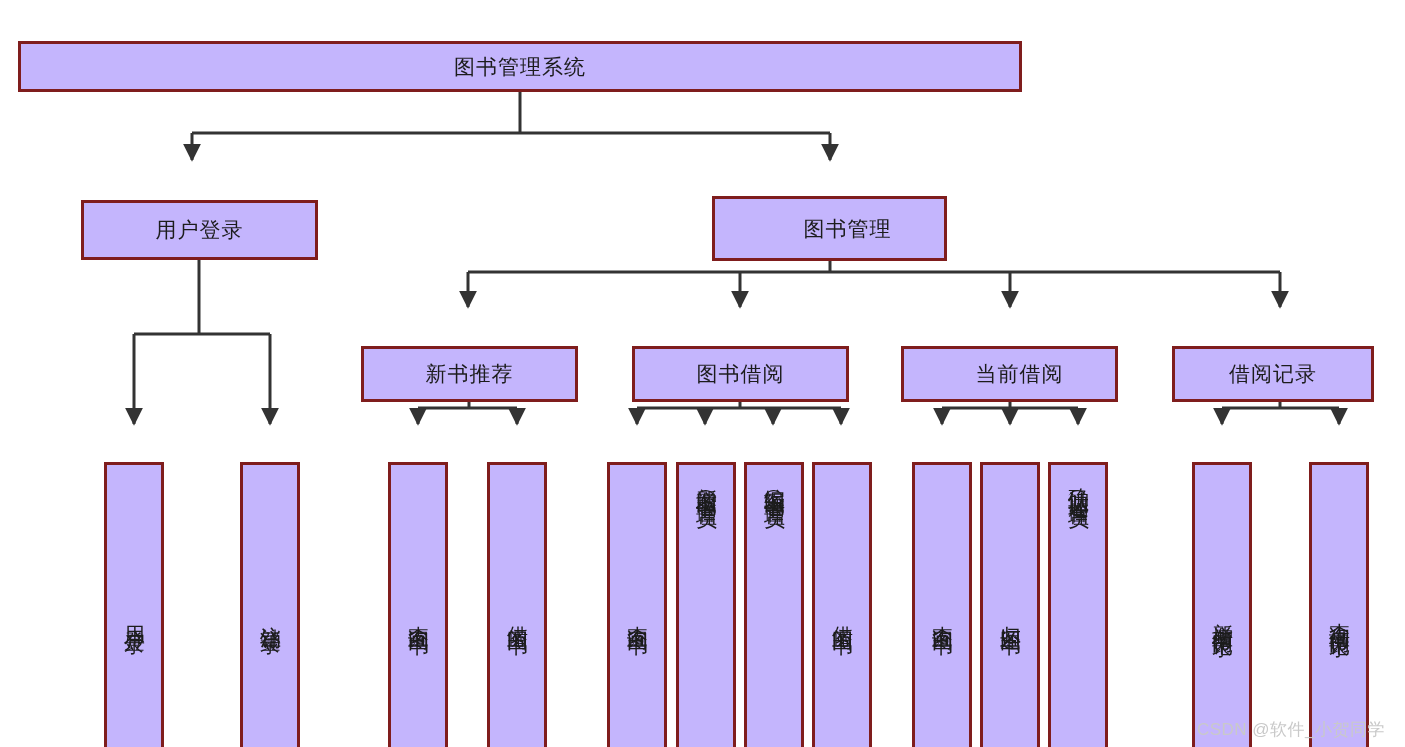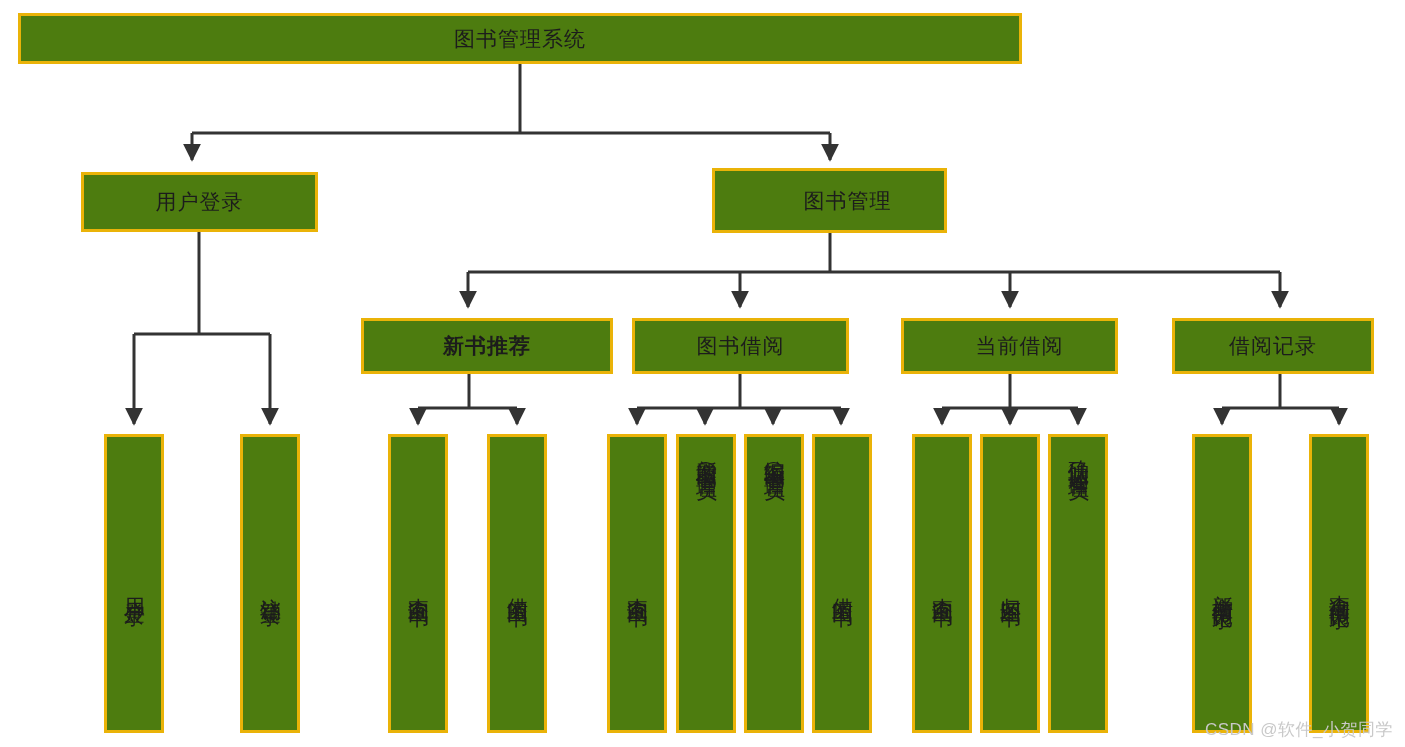--- a/index.html
+++ b/index.html
@@ -21,26 +21,27 @@
     position: absolute;
     left: 0;
     top: 0;
     width: 1405px;
     height: 747px;
     pointer-events: none;
   }
   .node {
     position: absolute;
     box-sizing: border-box;
-    background: #4d7c0f;
-    border: 3px solid #eab308;
+    background: #c4b5fd;
+    border: 3px solid #7f1d1d;
     display: flex;
     align-items: center;
     justify-content: center;
     color: #1c1c1c;
+    margin-top: 28px;
   }
   .node.h-label {
     font-size: 21px;
     letter-spacing: 1px;
   }
   .node.v-label {
     align-items: flex-start;
     justify-content: center;
     padding-top: 6px;
   }
@@ -51,21 +52,21 @@
     line-height: 1.28;
     letter-spacing: 3px;
     white-space: nowrap;
     color: #1c1c1c;
   }
   .node.v-center {
     align-items: center;
   }
   .watermark {
     position: absolute;
-    right: 12px;
+    right: 20px;
     bottom: 6px;
     font-size: 17px;
     color: #c9c9c9;
     letter-spacing: 0.5px;
     white-space: nowrap;
     user-select: none;
   }
 </style>
 </head>
 <body>
@@ -127,21 +128,21 @@
   </div>
 
   <div class="node h-label" style="left:81px; top:172px; width:237px; height:60px;">
     <span>用户登录</span>
   </div>
 
   <div class="node h-label" style="left:712px; top:168px; width:235px; height:65px;padding-left:36px;">
     <span>图书管理</span>
   </div>
 
-  <div class="node h-label" style="left:361px; top:318px; width:252px; height:56px;font-weight:bold;">
+  <div class="node h-label" style="left:361px; top:318px; width:217px; height:56px;">
     <span>新书推荐</span>
   </div>
 
   <div class="node h-label" style="left:632px; top:318px; width:217px; height:56px;font-family:Liberation Serif, serif;">
     <span>图书借阅</span>
   </div>
 
   <div class="node h-label" style="left:901px; top:318px; width:217px; height:56px;padding-left:20px;">
     <span>当前借阅</span>
   </div>

